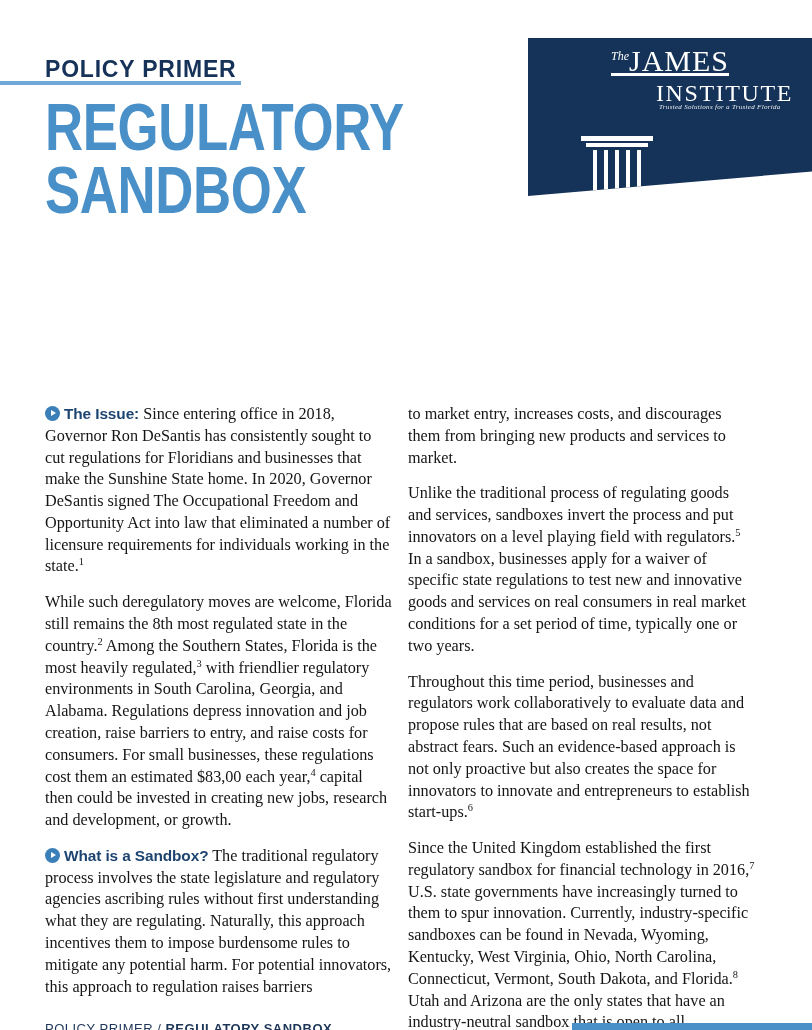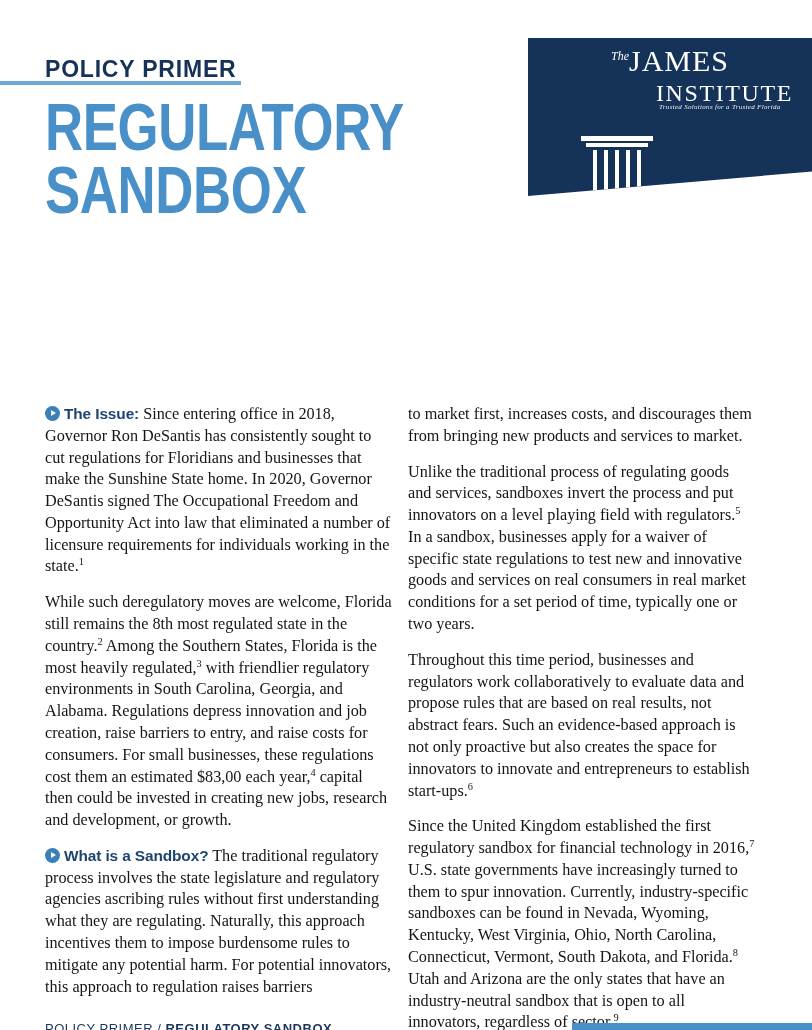--- a/index.html
+++ b/index.html
@@ -85,20 +85,21 @@
     text-align: center;
     color: #ffffff;
     font-family: "Liberation Serif", serif;
   }
 
   .logo-l1 {
     font-size: 30px;
     letter-spacing: 1px;
     line-height: 1.02;
     white-space: nowrap;
+    text-decoration: underline;
   }
   .logo-the {
     font-size: 12px;
     font-style: italic;
     vertical-align: 11px;
     letter-spacing: 0;
   }
   .logo-l2 {
     font-size: 30px;
     letter-spacing: 1px;
@@ -281,21 +282,21 @@
     </div>
   </div>
 
   <div class="body-cols">
     <div class="col" id="left-col">
         <p class="para"><span class="arrow-bullet"></span><span class="lead-in">The Issue:</span> Since entering office in 2018, Governor Ron DeSantis has consistently sought to cut regulations for Floridians and businesses that make the Sunshine State home. In 2020, Governor DeSantis signed The Occupational Freedom and Opportunity Act into law that eliminated a number of licensure requirements for individuals working in the state.<sup>1</sup></p>
         <p class="para">While such deregulatory moves are welcome, Florida still remains the 8th most regulated state in the country.<sup>2</sup> Among the Southern States, Florida is the most heavily regulated,<sup>3</sup> with friendlier regulatory environments in South Carolina, Georgia, and Alabama. Regulations depress innovation and job creation, raise barriers to entry, and raise costs for consumers. For small businesses, these regulations cost them an estimated $83,00 each year,<sup>4</sup> capital then could be invested in creating new jobs, research and development, or growth.</p>
         <p class="para"><span class="arrow-bullet"></span><span class="lead-in">What is a Sandbox?</span> The traditional regulatory process involves the state legislature and regulatory agencies ascribing rules without first understanding what they are regulating. Naturally, this approach incentives them to impose burdensome rules to mitigate any potential harm. For potential innovators, this approach to regulation raises barriers</p>
       </div>
     <div class="col" id="right-col">
-        <p class="para">to market first, increases costs, and discourages them from bringing new products and services to market.</p>
+        <p class="para">to market entry, increases costs, and discourages them from bringing new products and services to market.</p>
         <p class="para">Unlike the traditional process of regulating goods and services, sandboxes invert the process and put innovators on a level playing field with regulators.<sup>5</sup> In a sandbox, businesses apply for a waiver of specific state regulations to test new and innovative goods and services on real consumers in real market conditions for a set period of time, typically one or two years.</p>
         <p class="para">Throughout this time period, businesses and regulators work collaboratively to evaluate data and propose rules that are based on real results, not abstract fears. Such an evidence-based approach is not only proactive but also creates the space for innovators to innovate and entrepreneurs to establish start-ups.<sup>6</sup></p>
         <p class="para">Since the United Kingdom established the first regulatory sandbox for financial technology in 2016,<sup>7</sup> U.S. state governments have increasingly turned to them to spur innovation. Currently, industry-specific sandboxes can be found in Nevada, Wyoming, Kentucky, West Virginia, Ohio, North Carolina, Connecticut, Vermont, South Dakota, and Florida.<sup>8</sup> Utah and Arizona are the only states that have an industry-neutral sandbox that is open to all innovators, regardless of sector.<sup>9</sup></p>
       </div>
   </div>
 
   <div class="footer-text">
     <span>POLICY PRIMER / </span><span class="bold">REGULATORY SANDBOX</span>
   </div>
 

